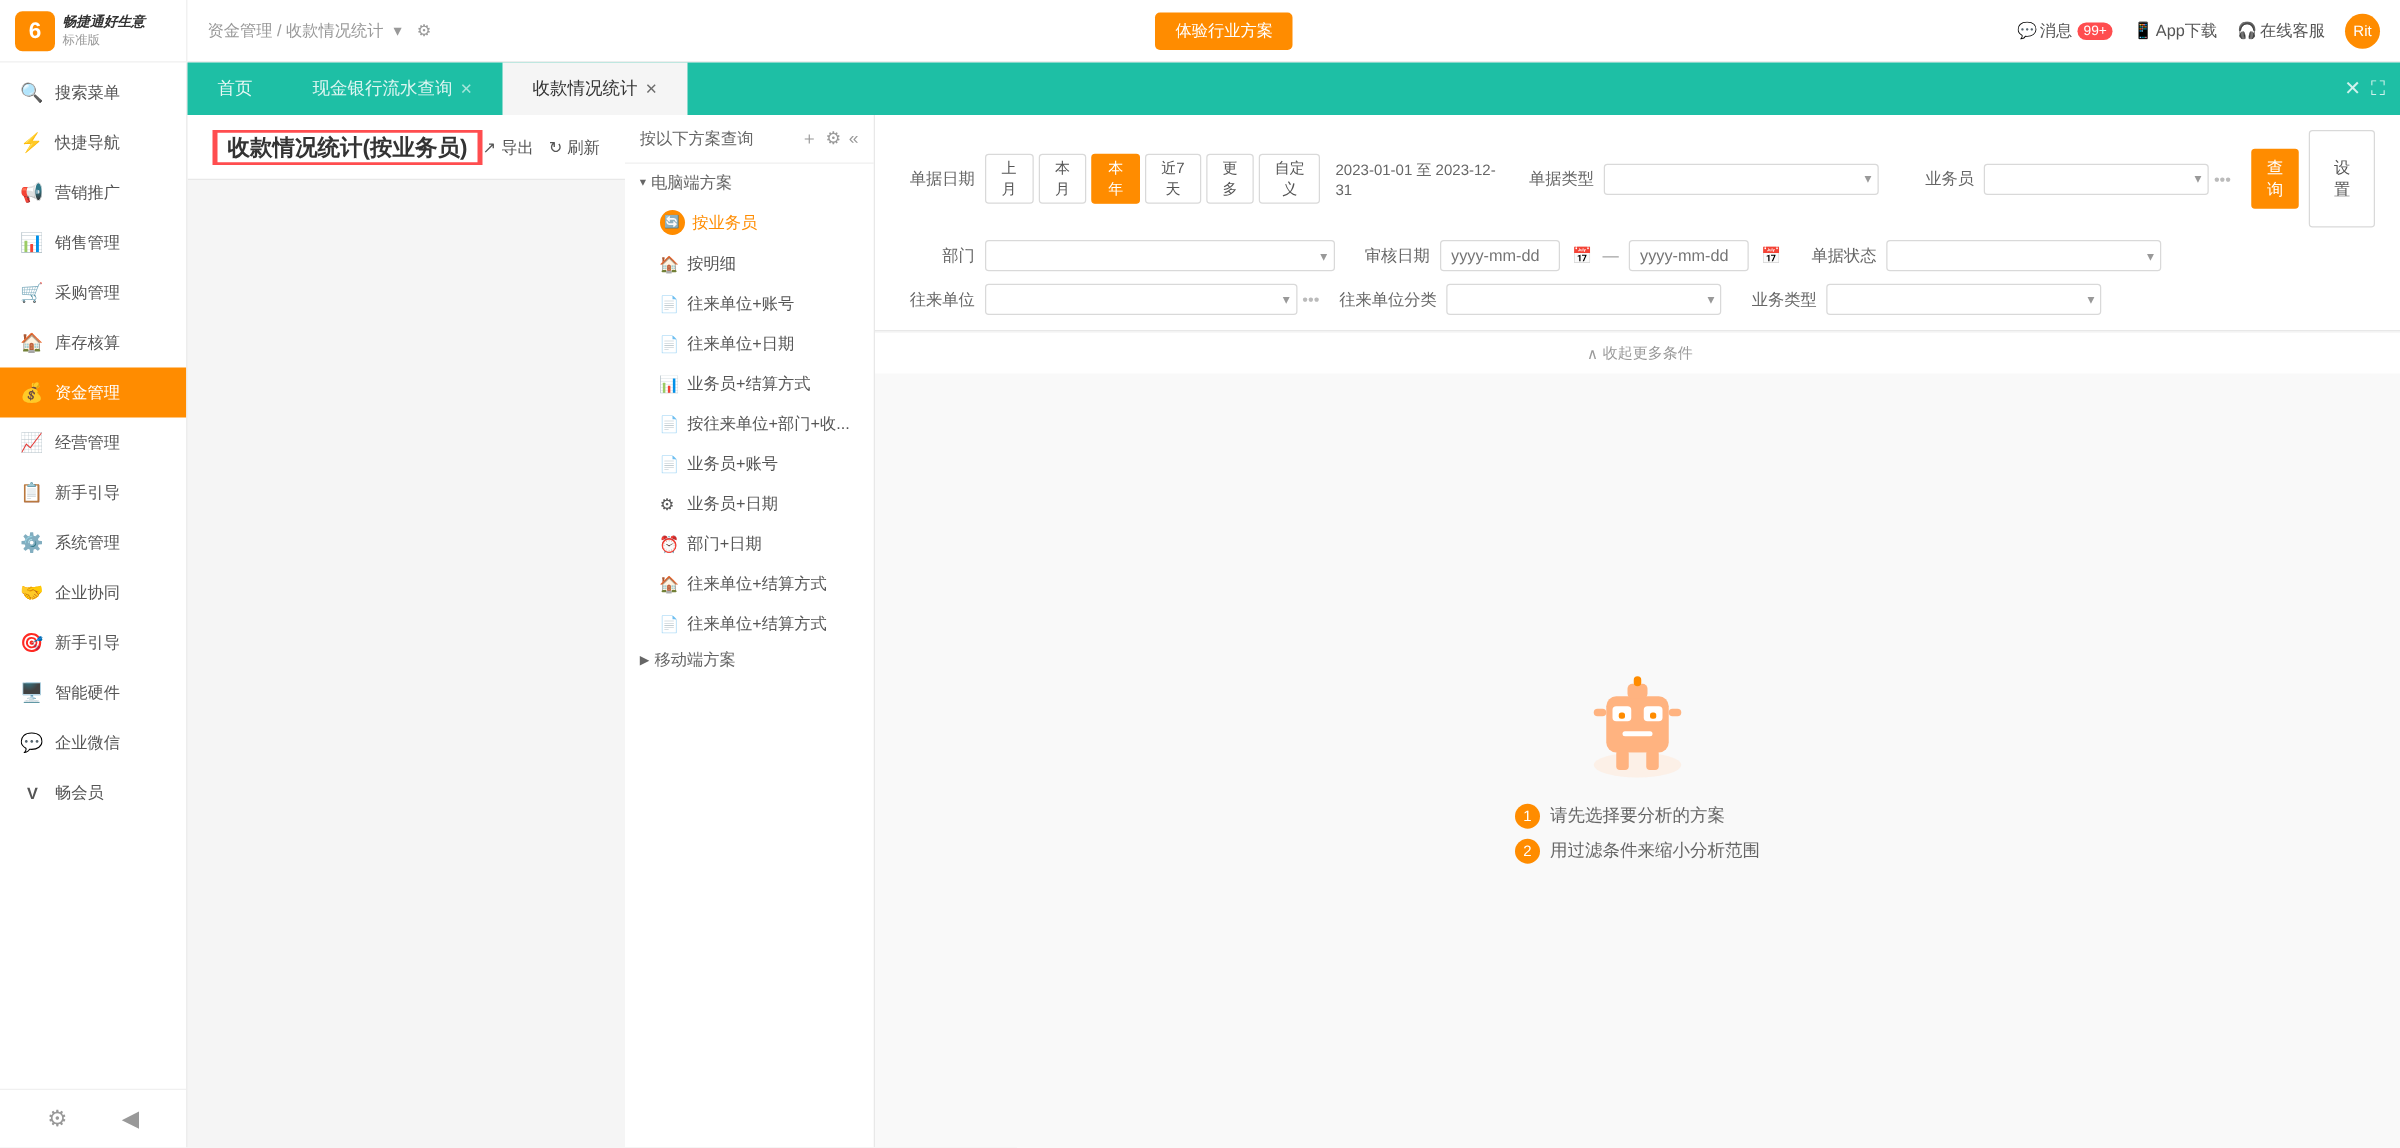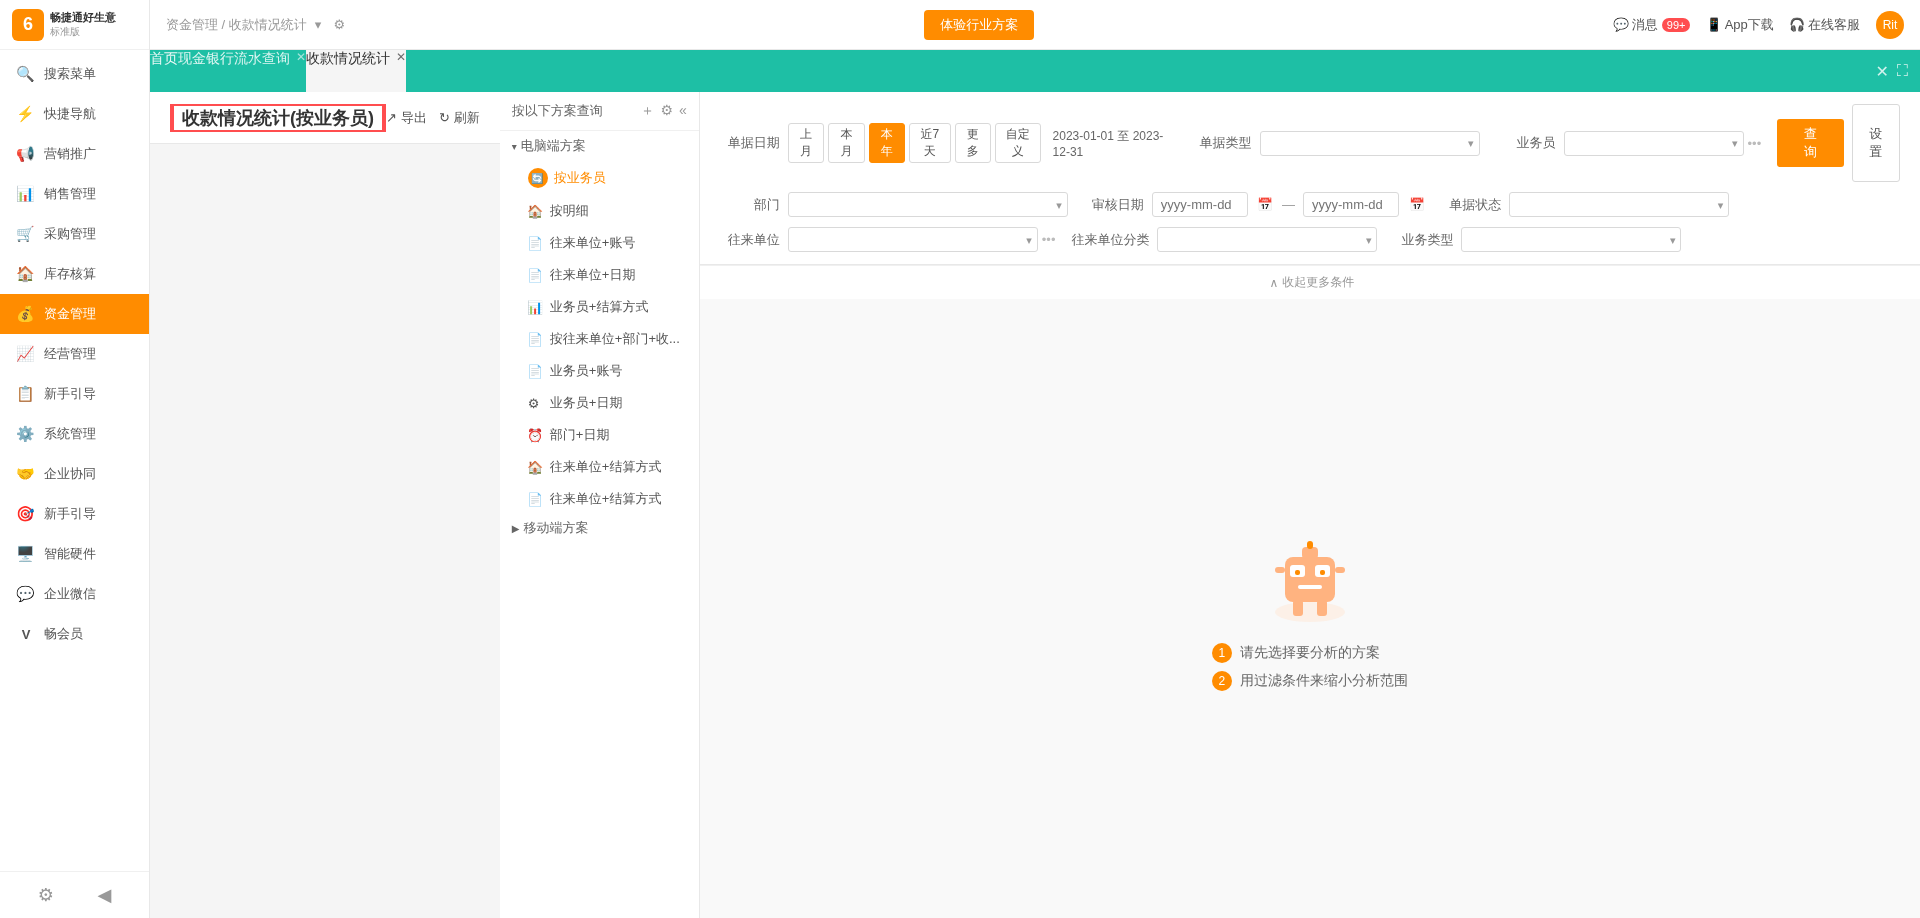--- a/index.html
+++ b/index.html
@@ -95,22 +95,22 @@
     .tab-bar {
       height: 42px;
       background: #1ebfa5;
       display: flex;
       align-items: center;
       padding: 0 0 0 0;
     }
     .tab-item {
       height: 42px;
       display: flex;
-      align-items: flex-start;
-      padding: 0 0;
+      align-items: center;
+      padding: 0 24px;
       cursor: pointer;
       color: rgba(255,255,255,0.85);
       font-size: 14px;
       position: relative;
       white-space: nowrap;
     }
     .tab-item.active {
       background: #f5f5f5;
       color: #333;
       font-weight: 500;
@@ -266,21 +266,21 @@
       font-size: 13px;
       color: #bbb;
       width: 96px;
     }
     .date-separator { color: #999; }
     .date-icon { color: #bbb; cursor: pointer; margin-left: 2px; }
     .filter-col { display: flex; align-items: center; gap: 8px; }
     .action-buttons { display: flex; gap: 8px; margin-left: auto; align-items: center; }
     .query-btn {
       background: #ff8c00; color: white;
-      border: none; padding: 6px 24px;
+      border: none; padding: 6px 8px;
       border-radius: 3px; cursor: pointer; font-size: 13px;
     }
     .settings-btn {
       background: #fff; color: #555;
       border: 1px solid #d9d9d9; padding: 20px 14px;
       border-radius: 3px; cursor: pointer; font-size: 13px;
     }
     .collapse-bar {
       display: flex; justify-content: center; align-items: center;
       padding: 8px; color: #999; font-size: 12px; cursor: pointer;
@@ -317,21 +317,21 @@
       display: inline-block;
     }
   </style>
 </head>
 <body>
 
 <div class="sidebar">
   <div class="sidebar-logo">
     <div class="logo-icon">6</div>
     <div>
-      <div style="font-size:11px;color:#333;font-weight:600;">畅捷通好生意</div>
+      <div style="font-size:11px;color:#333;font-weight:600;font-style:italic;">畅捷通好生意</div>
       <div style="font-size:10px;color:#999;">标准版</div>
     </div>
   </div>
   <div class="sidebar-nav">
     <div class="sidebar-item">
       <span class="item-icon">🔍</span>
       <span>搜索菜单</span>
     </div>
     <div class="sidebar-item">
       <span class="item-icon">⚡</span>

